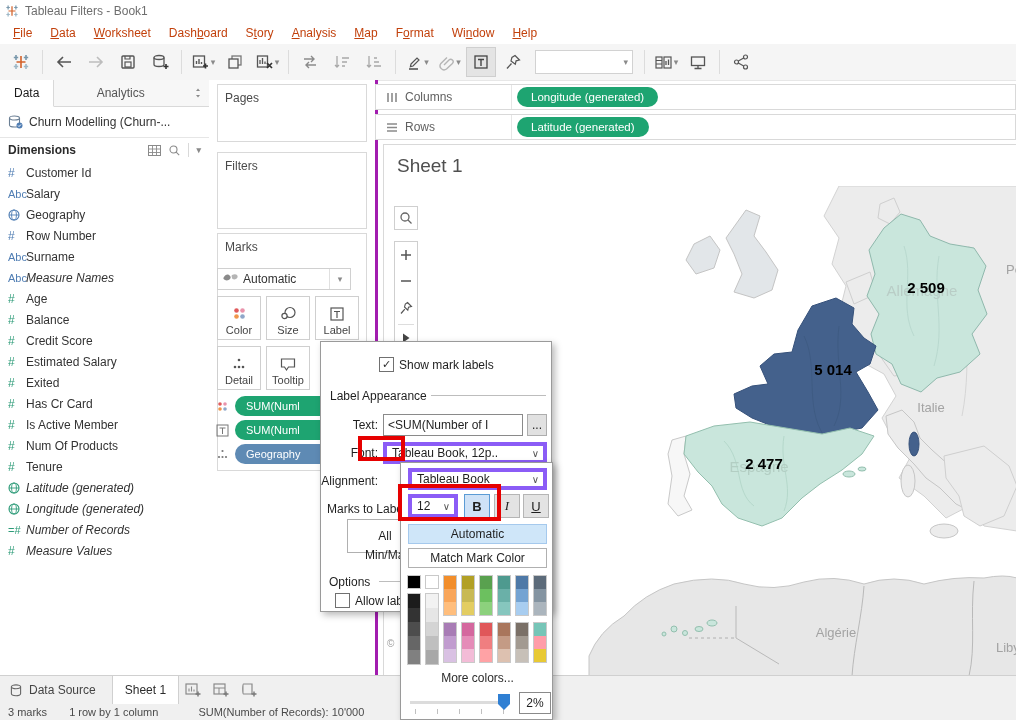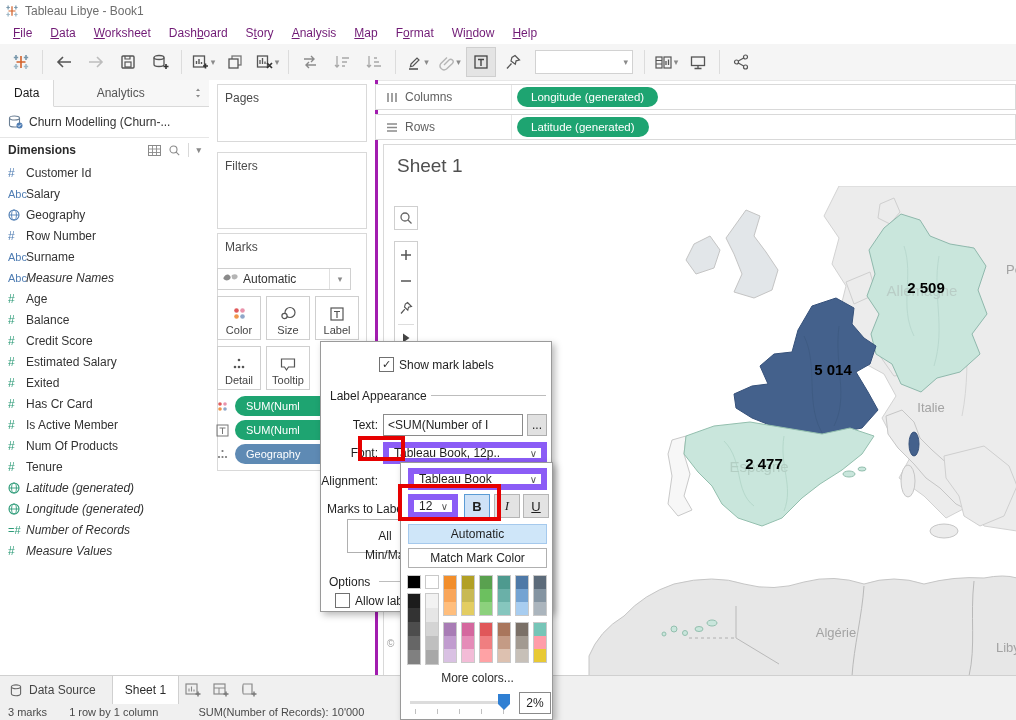--- a/index.html
+++ b/index.html
@@ -4,21 +4,21 @@
 <style>
   html,body{margin:0;padding:0;background:#fff;}
   .screen{position:relative;width:1016px;height:720px;background:#fff;overflow:hidden;
     font-family:"Liberation Sans",sans-serif;font-size:12px;color:#333;}
   svg{display:block}
   u{text-decoration:underline}
 
   
   .titlebar{position:absolute;left:0;top:0;right:0;height:22px;display:flex;align-items:center;gap:6px;padding-left:5px;color:#6e6e6e}
   .menubar{position:absolute;left:0;top:22px;right:0;height:22px;display:flex;align-items:center;padding-left:4px;background:#fff}
-  .menu-item{padding:3px 9px;color:#701a75;cursor:default}
+  .menu-item{padding:3px 9px;color:#c2410c;cursor:default}
   .toolbar{position:absolute;left:0;top:44px;right:0;height:36px;background:#f5f5f5;border-bottom:1px solid #e7e7e7;display:flex;align-items:center}
   .tbtn{min-width:28px;height:28px;display:flex;align-items:center;justify-content:center;margin:0 1px;border:1px solid transparent}
   .tbtn.active{background:#e4e4e4;border:1px solid #cfcfcf}
   .tsep{width:1px;height:24px;background:#dcdcdc;margin:0 5px}
   .caret{font-size:9px;color:#8a8a8a;margin-left:1px}
   .tcombo{width:92px;height:22px;border:1px solid #d2d2d2;background:#fff;margin:0 6px;display:flex;align-items:center;justify-content:flex-end;padding-right:4px}
 
   
   .datapane{position:absolute;left:0;top:80px;width:209px;bottom:44px;background:#fff;border-right:1px solid #d4d4d4}
   .pane-tabs{height:26px;display:flex;border-bottom:1px solid #d9d9d9}
@@ -65,21 +65,21 @@
 
   
   .dialog{position:absolute;background:#fff;border:1px solid #9a9a9a;box-shadow:3px 3px 7px rgba(0,0,0,.28);box-sizing:border-box;color:#1f1f1f}
   .dlg-label{position:absolute;white-space:nowrap}
   .r{text-align:right}
   .chk{position:absolute;width:13px;height:13px;border:1px solid #707070;background:#fff;font-size:11px;line-height:12px;text-align:center;color:#2b2b2b}
   .grouphead{position:absolute;color:#1f1f1f}
   .gline{position:absolute;height:1px;background:#bdbdbd}
   .tinput{position:absolute;border:1px solid #8a8a8a;background:#fff;display:flex;align-items:center;padding-left:4px;box-sizing:border-box;white-space:nowrap;overflow:hidden}
   .dbtn{position:absolute;border:1px solid #adadad;background:#e1e1e1;display:flex;align-items:center;justify-content:center;box-sizing:border-box}
-  .combo{position:absolute;border:6px solid #8b5cf6;background:#fff;display:flex;align-items:center;box-sizing:border-box;padding-left:5px}
+  .combo{position:absolute;border:4px solid #8b5cf6;background:#fff;display:flex;align-items:center;box-sizing:border-box;padding-left:5px}
   .combo .cc{margin-left:auto;color:#555;font-size:10px;padding-right:4px}
   .wbtn{position:absolute;border:1px solid #b0b0b0;background:#fff;display:flex;align-items:center;justify-content:center;box-sizing:border-box}
   .fmtbtn{position:absolute;width:26px;height:24px;border:1px solid #b5b5b5;background:#e3e3e3;display:flex;align-items:center;justify-content:center;box-sizing:border-box;font-size:13px;color:#1f1f1f}
   .fmtbtn.on{background:#cfe2f7;border-color:#5b9bd5}
   .bigbtn{position:absolute;left:7px;width:139px;height:20px;display:flex;align-items:center;justify-content:center;box-sizing:border-box}
   .auto{background:#cfe6f9;border:1px solid #a5c9ed}
   .match{background:#fff;border:1px solid #b0b0b0}
   .palette{position:absolute;left:6px;top:112px;display:flex;gap:4px}
   .pcol{display:flex;flex-direction:column;align-items:center}
   .swatch{width:12px;height:12px;border:1px solid #c9c9c9;margin-bottom:4px}
@@ -111,21 +111,21 @@
   <div class="titlebar">
     <svg width="14" height="14" viewBox="0 0 18 18">
       <g stroke-width="1.6">
           <path d="M9 3v12M4.5 9h9" stroke="#d3622b"></path>
           <path d="M4 2v5M1.8 4.5h4.4" stroke="#7897ab"></path>
           <path d="M14 2v5M11.8 4.5h4.4" stroke="#7897ab"></path>
           <path d="M4 11v5M1.8 13.5h4.4" stroke="#9db7c6"></path>
           <path d="M14 11v5M11.8 13.5h4.4" stroke="#9db7c6"></path>
         </g>
     </svg>
-    <span>Tableau Libye - Book1</span>
+    <span>Tableau Filters - Book1</span>
   </div>
 
   <div class="menubar" id="menubar">
       <span class="menu-item"><u>F</u>ile</span>
       <span class="menu-item"><u>D</u>ata</span>
       <span class="menu-item"><u>W</u>orksheet</span>
       <span class="menu-item">Dash<u>b</u>oard</span>
       <span class="menu-item">S<u>t</u>ory</span>
       <span class="menu-item"><u>A</u>nalysis</span>
       <span class="menu-item"><u>M</u>ap</span>

